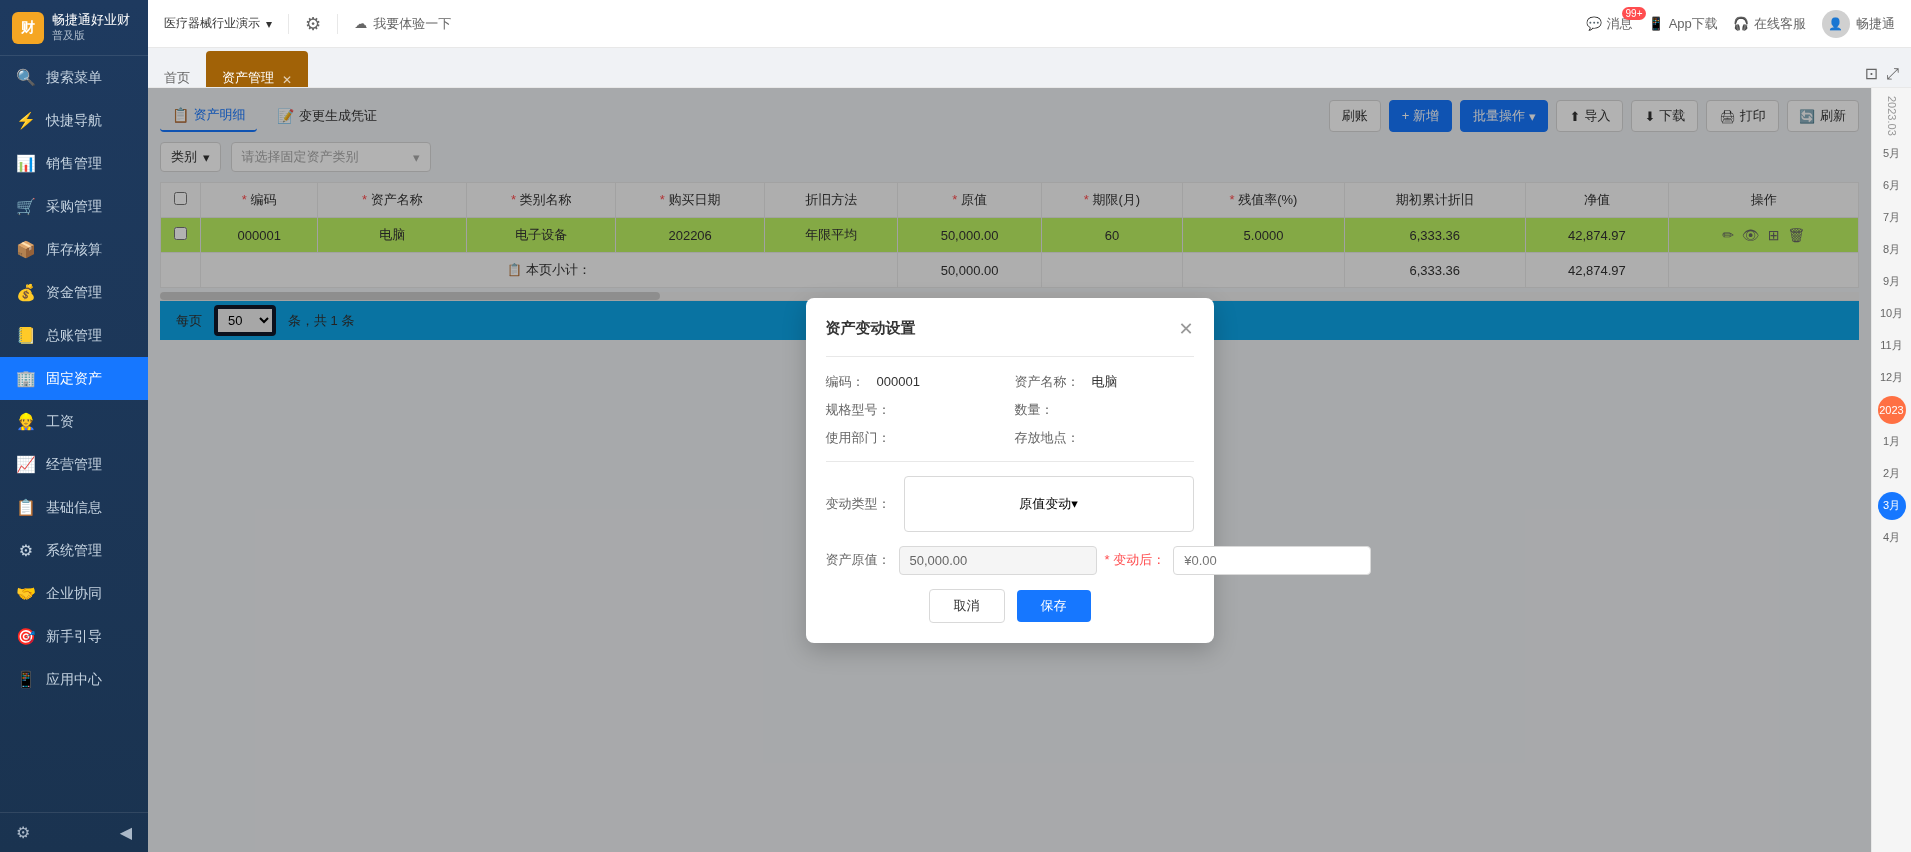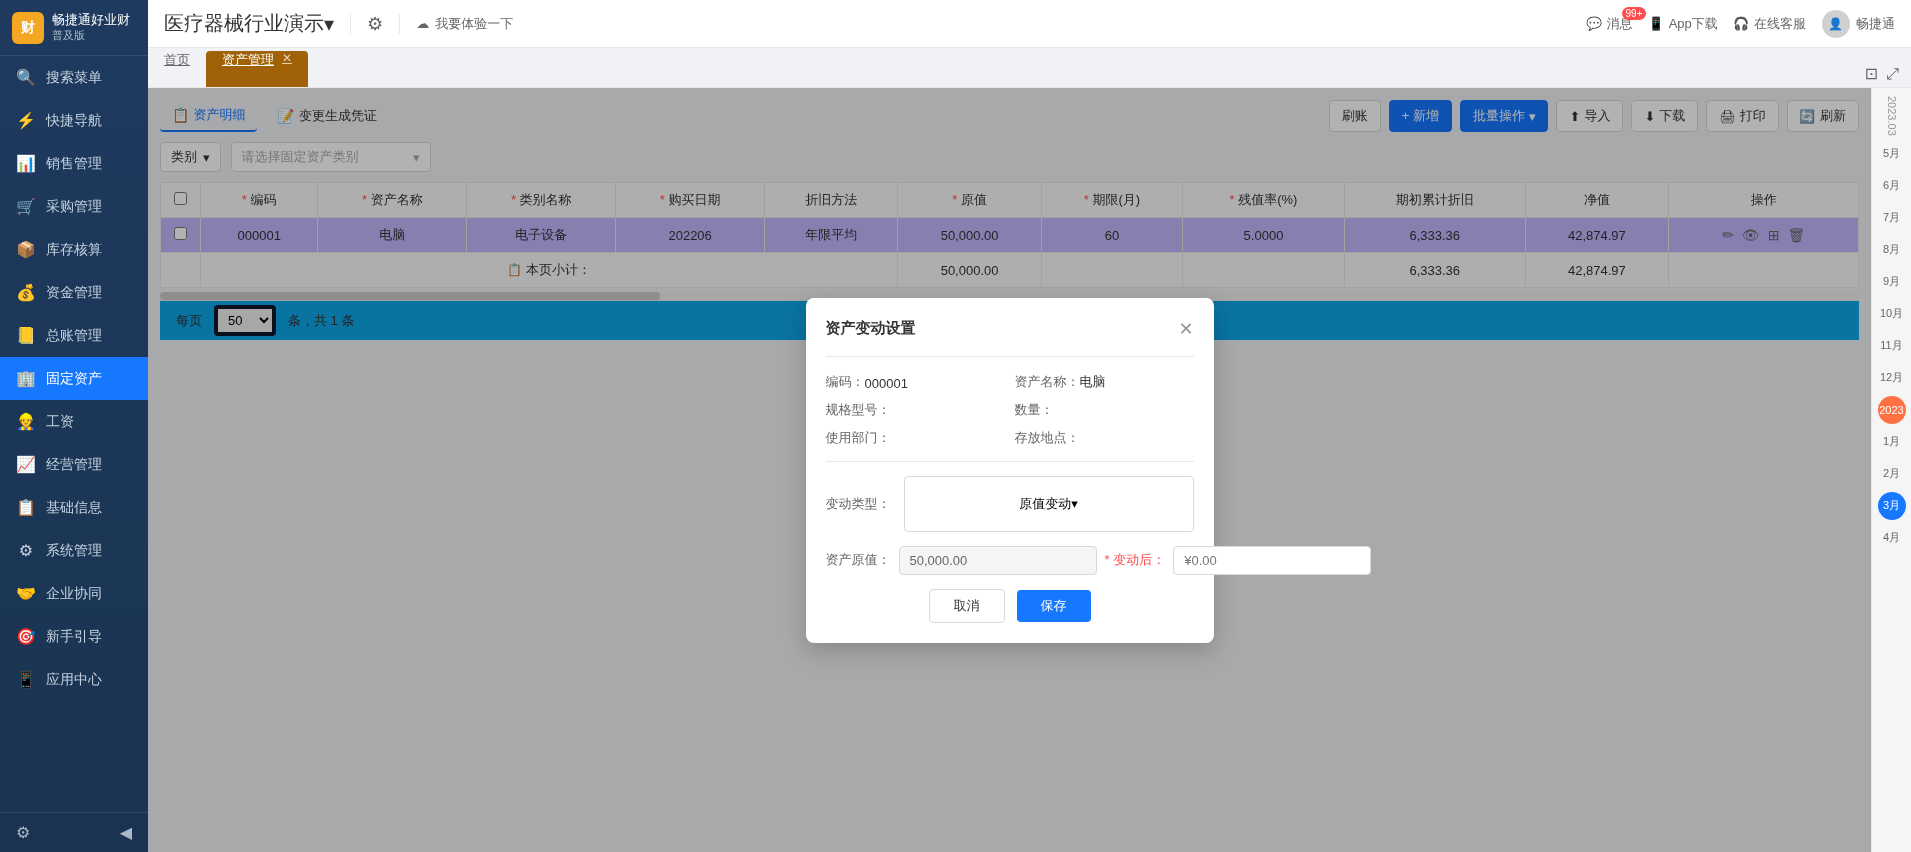--- a/index.html
+++ b/index.html
@@ -66,22 +66,22 @@
       height: 48px;
       background: white;
       display: flex;
       align-items: center;
       padding: 0 16px;
       gap: 16px;
       border-bottom: 1px solid #e8e8e8;
       position: relative;
     }
     .topbar-company {
-      display: flex; align-items: center; 
-      font-size: 20px; color: #333; cursor: pointer;
+      display: flex; align-items: center; gap: 6px;
+      font-size: 12px; color: #333; cursor: pointer;
     }
     .topbar-divider { width: 1px; height: 20px; background: #e8e8e8; }
     .topbar-settings { color: #666; cursor: pointer; font-size: 18px; }
     .topbar-experience {
       display: flex; align-items: center; gap: 6px;
       color: #666; font-size: 13px; cursor: pointer;
     }
     .topbar-right {
       margin-left: auto;
       display: flex; align-items: center; gap: 16px;
@@ -116,25 +116,24 @@
       background: #f0f2f5;
       display: flex;
       align-items: flex-end;
       padding: 0 0 0 0;
       border-bottom: 1px solid #e8e8e8;
       position: relative;
     }
     .tab {
       height: 36px;
       padding: 0 16px;
-      display: flex; align-items: flex-start; gap: 8px;
+      display: flex; align-items: flex-end; gap: 8px;
       font-size: 13px;
       cursor: pointer;
       border-radius: 4px 4px 0 0;
-      text-decoration: underline;
     }
     .tab.home { color: #666; background: transparent; }
     .tab.active { background: #a16207; color: white; }
     .tab-close { font-size: 12px; cursor: pointer; opacity: 0.7; }
     .tab-actions {
       margin-left: auto;
       display: flex; align-items: center; gap: 8px;
       padding-right: 12px;
       margin-bottom: 4px;
     }
@@ -201,21 +200,21 @@
       border-radius: 4px;
       background: white;
       font-size: 13px; color: #aaa; cursor: pointer;
       display: flex; align-items: center; justify-content: space-between;
     }
 
     
     .data-table {
       width: 100%;
       border-collapse: collapse;
-      background: #c4b5fd;
+      background: #bef264;
       font-size: 13px;
     }
     .data-table th {
       background: #fafafa;
       border: 1px solid #e8e8e8;
       padding: 8px 10px;
       text-align: center;
       color: #333;
       font-weight: 500;
       white-space: nowrap;
@@ -299,21 +298,21 @@
     }
     .dialog-title { font-size: 15px; font-weight: bold; color: #333; }
     .dialog-close { color: #999; cursor: pointer; font-size: 18px; }
     .dialog-divider { height: 1px; background: #e8e8e8; margin-bottom: 16px; }
     .dialog-info-grid {
       display: grid;
       grid-template-columns: 1fr 1fr;
       gap: 10px;
       margin-bottom: 14px;
     }
-    .dialog-info-item { display: flex; align-items: flex-end; gap: 0; font-size: 13px; }
+    .dialog-info-item { display: flex; align-items: center; gap: 12px; font-size: 13px; }
     .dialog-info-label { color: #666; white-space: nowrap; }
     .dialog-info-value { color: #333; }
     .dialog-divider2 { height: 1px; background: #e8e8e8; margin-bottom: 14px; }
     .dialog-field-row {
       display: flex; align-items: center; gap: 8px;
       margin-bottom: 14px;
     }
     .dialog-field-label { color: #666; font-size: 13px; white-space: nowrap; width: 70px; }
     .dialog-select {
       flex: 1;

